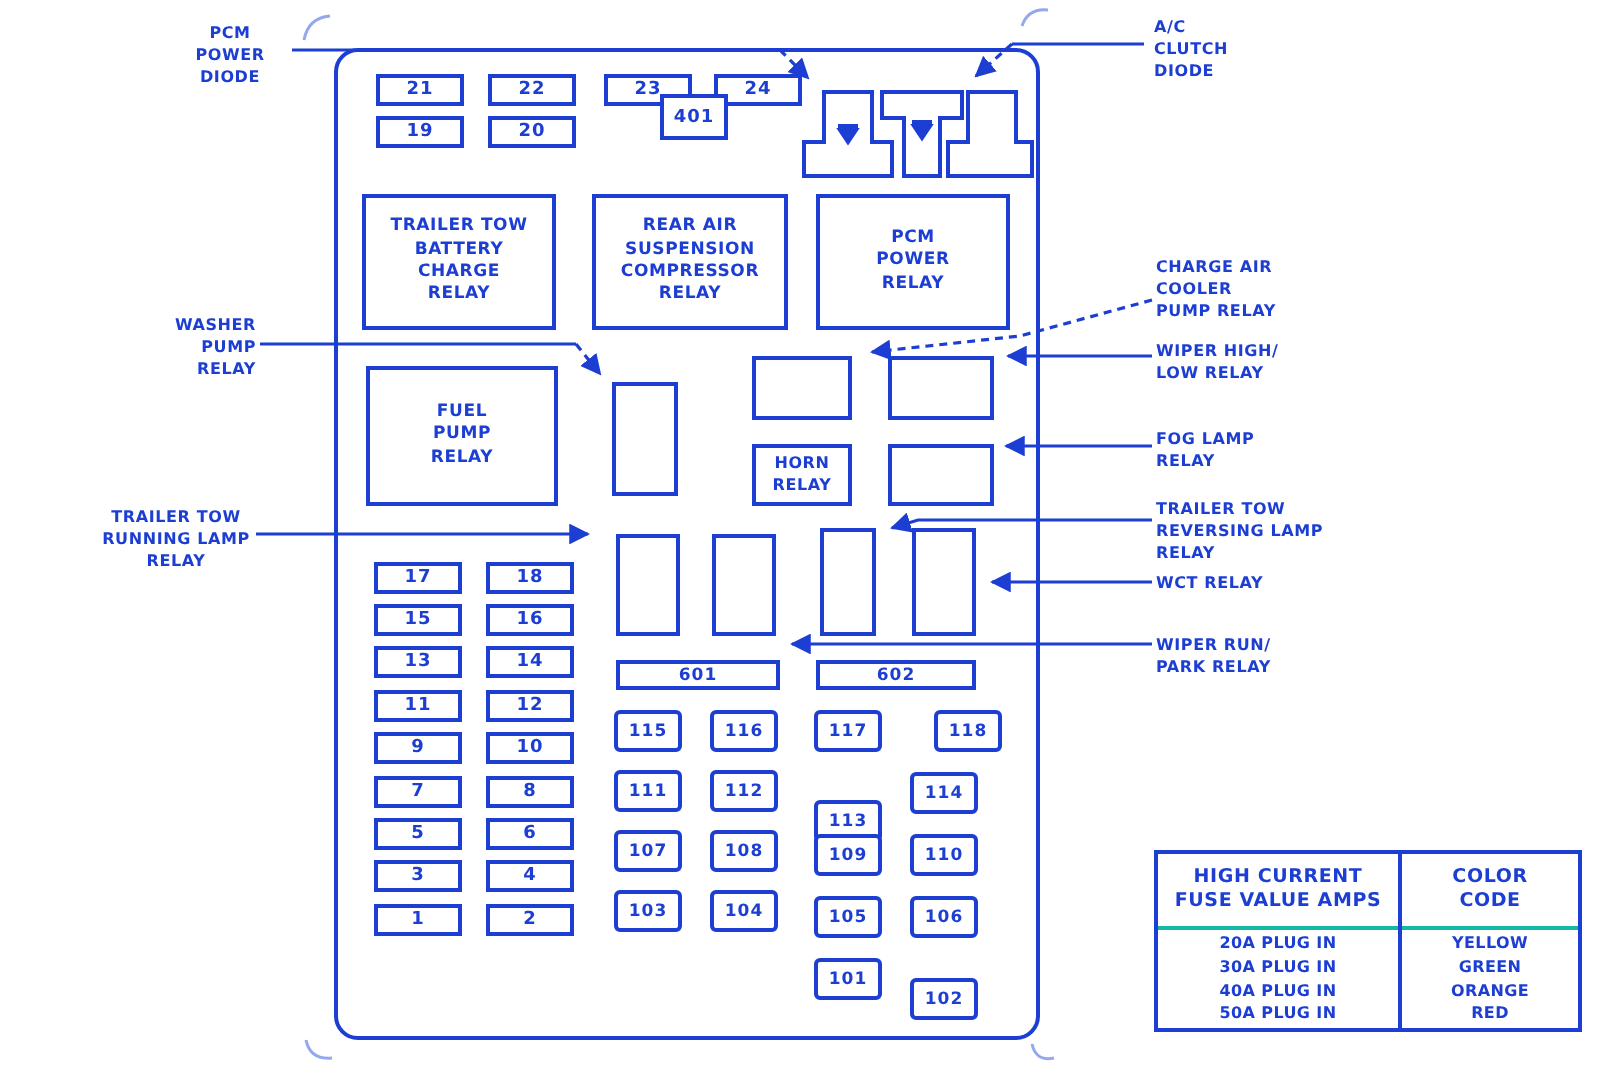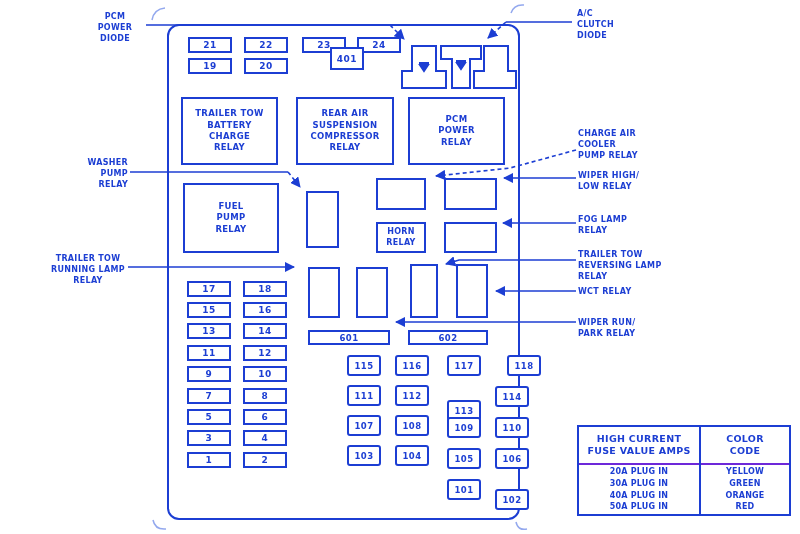--- a/index.html
+++ b/index.html
@@ -8,36 +8,36 @@
     font-family:"DejaVu Sans",sans-serif;color:#1c3ed3;overflow:hidden;
   }
   svg.overlay{position:absolute;left:0;top:0;}
   .bx{position:absolute;border:2px solid #1c3ed3;box-sizing:border-box;background:transparent;}
   .fuse{
     position:absolute;border:2px solid #1c3ed3;box-sizing:border-box;
     display:flex;align-items:center;justify-content:center;
     font-size:9px;font-weight:bold;letter-spacing:.5px;background:#fff;
   }
   .fuse-h{width:44px;height:16px;}
-  .fuse-s{width:34px;height:21px;border-radius:3px;font-size:8.5px;margin-left:40px;}
+  .fuse-s{width:34px;height:21px;border-radius:3px;font-size:8.5px;}
   .hdr{width:82px;height:15px;font-size:8.5px;}
   .relay{
     display:flex;align-items:center;justify-content:center;text-align:center;
     font-size:8.5px;font-weight:bold;white-space:pre-line;line-height:1.35;
     letter-spacing:.3px;
   }
   .lbl{
     position:absolute;font-size:8px;font-weight:bold;white-space:pre-line;
     line-height:1.4;letter-spacing:.3px;
   }
   .tbl{position:absolute;left:577px;top:425px;width:214px;height:91px;
     border:2px solid #1c3ed3;box-sizing:border-box;display:flex;background:#fff;}
   .tcol{display:flex;flex-direction:column;box-sizing:border-box;flex:1;}
   .tcol-l{flex:none;width:122px;border-right:2px solid #1c3ed3;}
-  .thead{height:36px;border-bottom:2px solid #6d28d9;display:flex;align-items:center;
+  .thead{height:36px;border-bottom:2px solid #14b8a6;display:flex;align-items:center;
     justify-content:center;text-align:center;font-size:9.5px;font-weight:bold;
     white-space:pre-line;line-height:1.3;letter-spacing:.3px;}
   .tbody{flex:1;display:flex;flex-direction:column;align-items:center;justify-content:center;
     font-size:8px;font-weight:bold;line-height:1.45;text-align:center;letter-spacing:.2px;}
 </style>
 </head>
 <body>
 
 <div class="stage">
 

